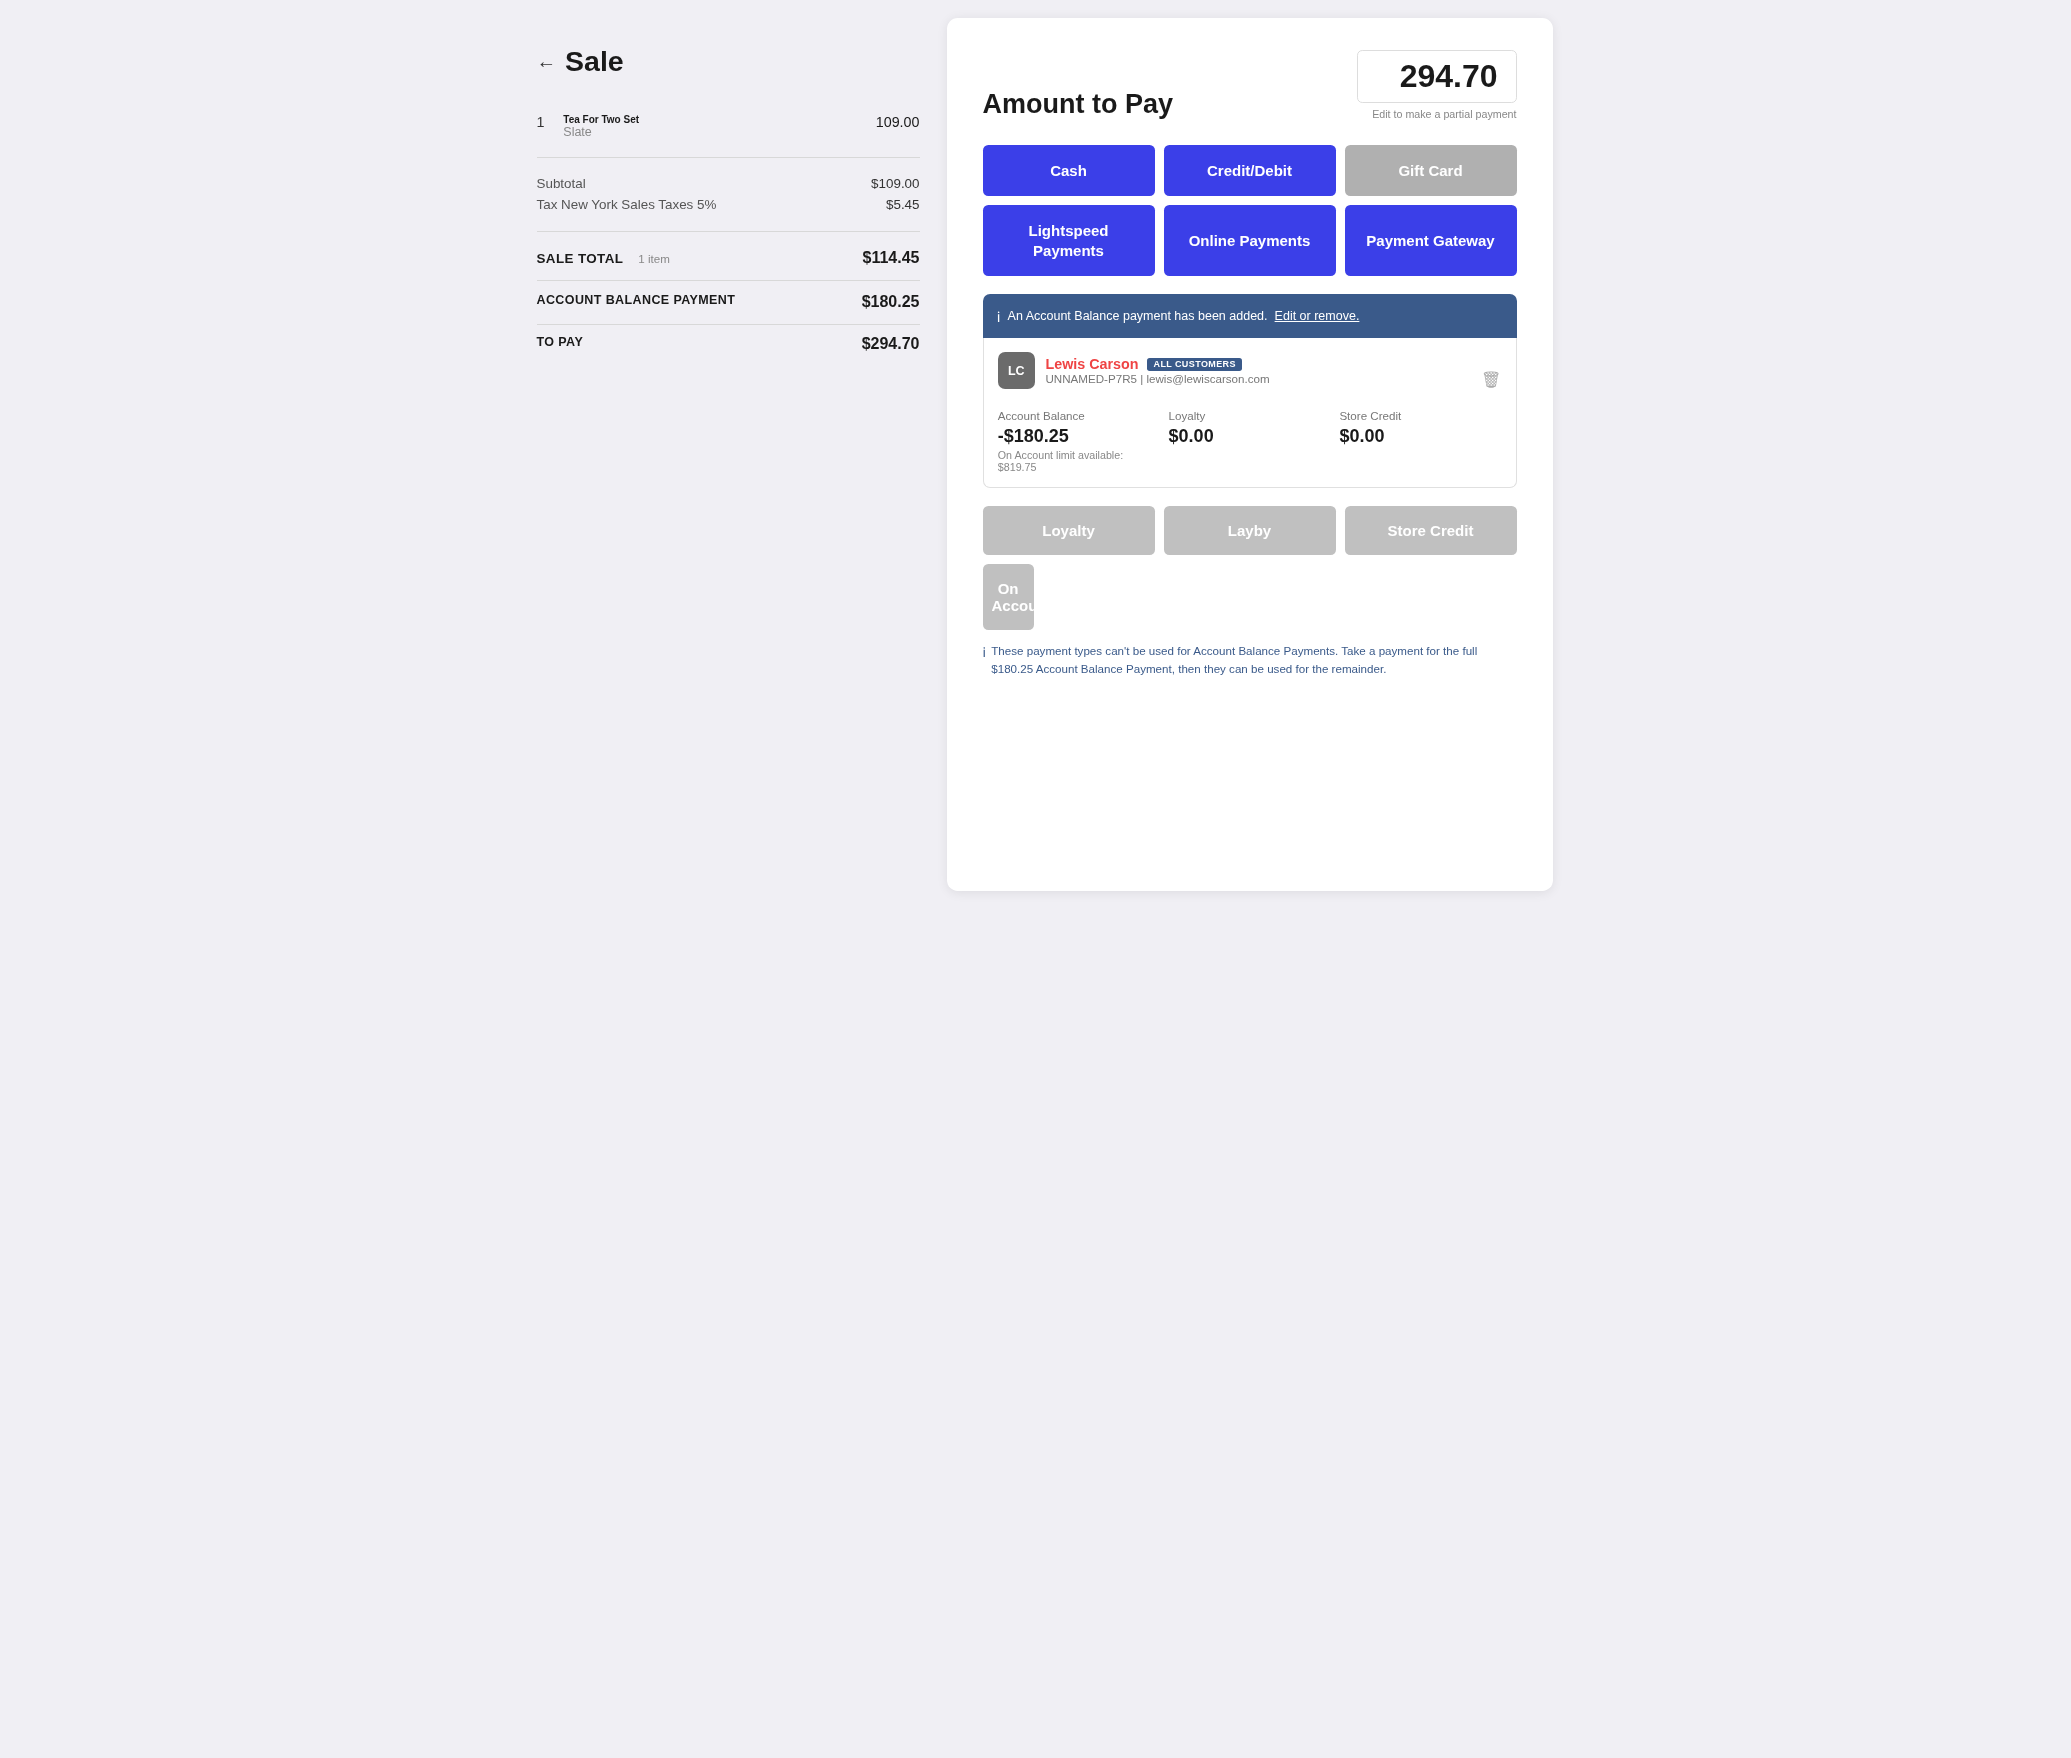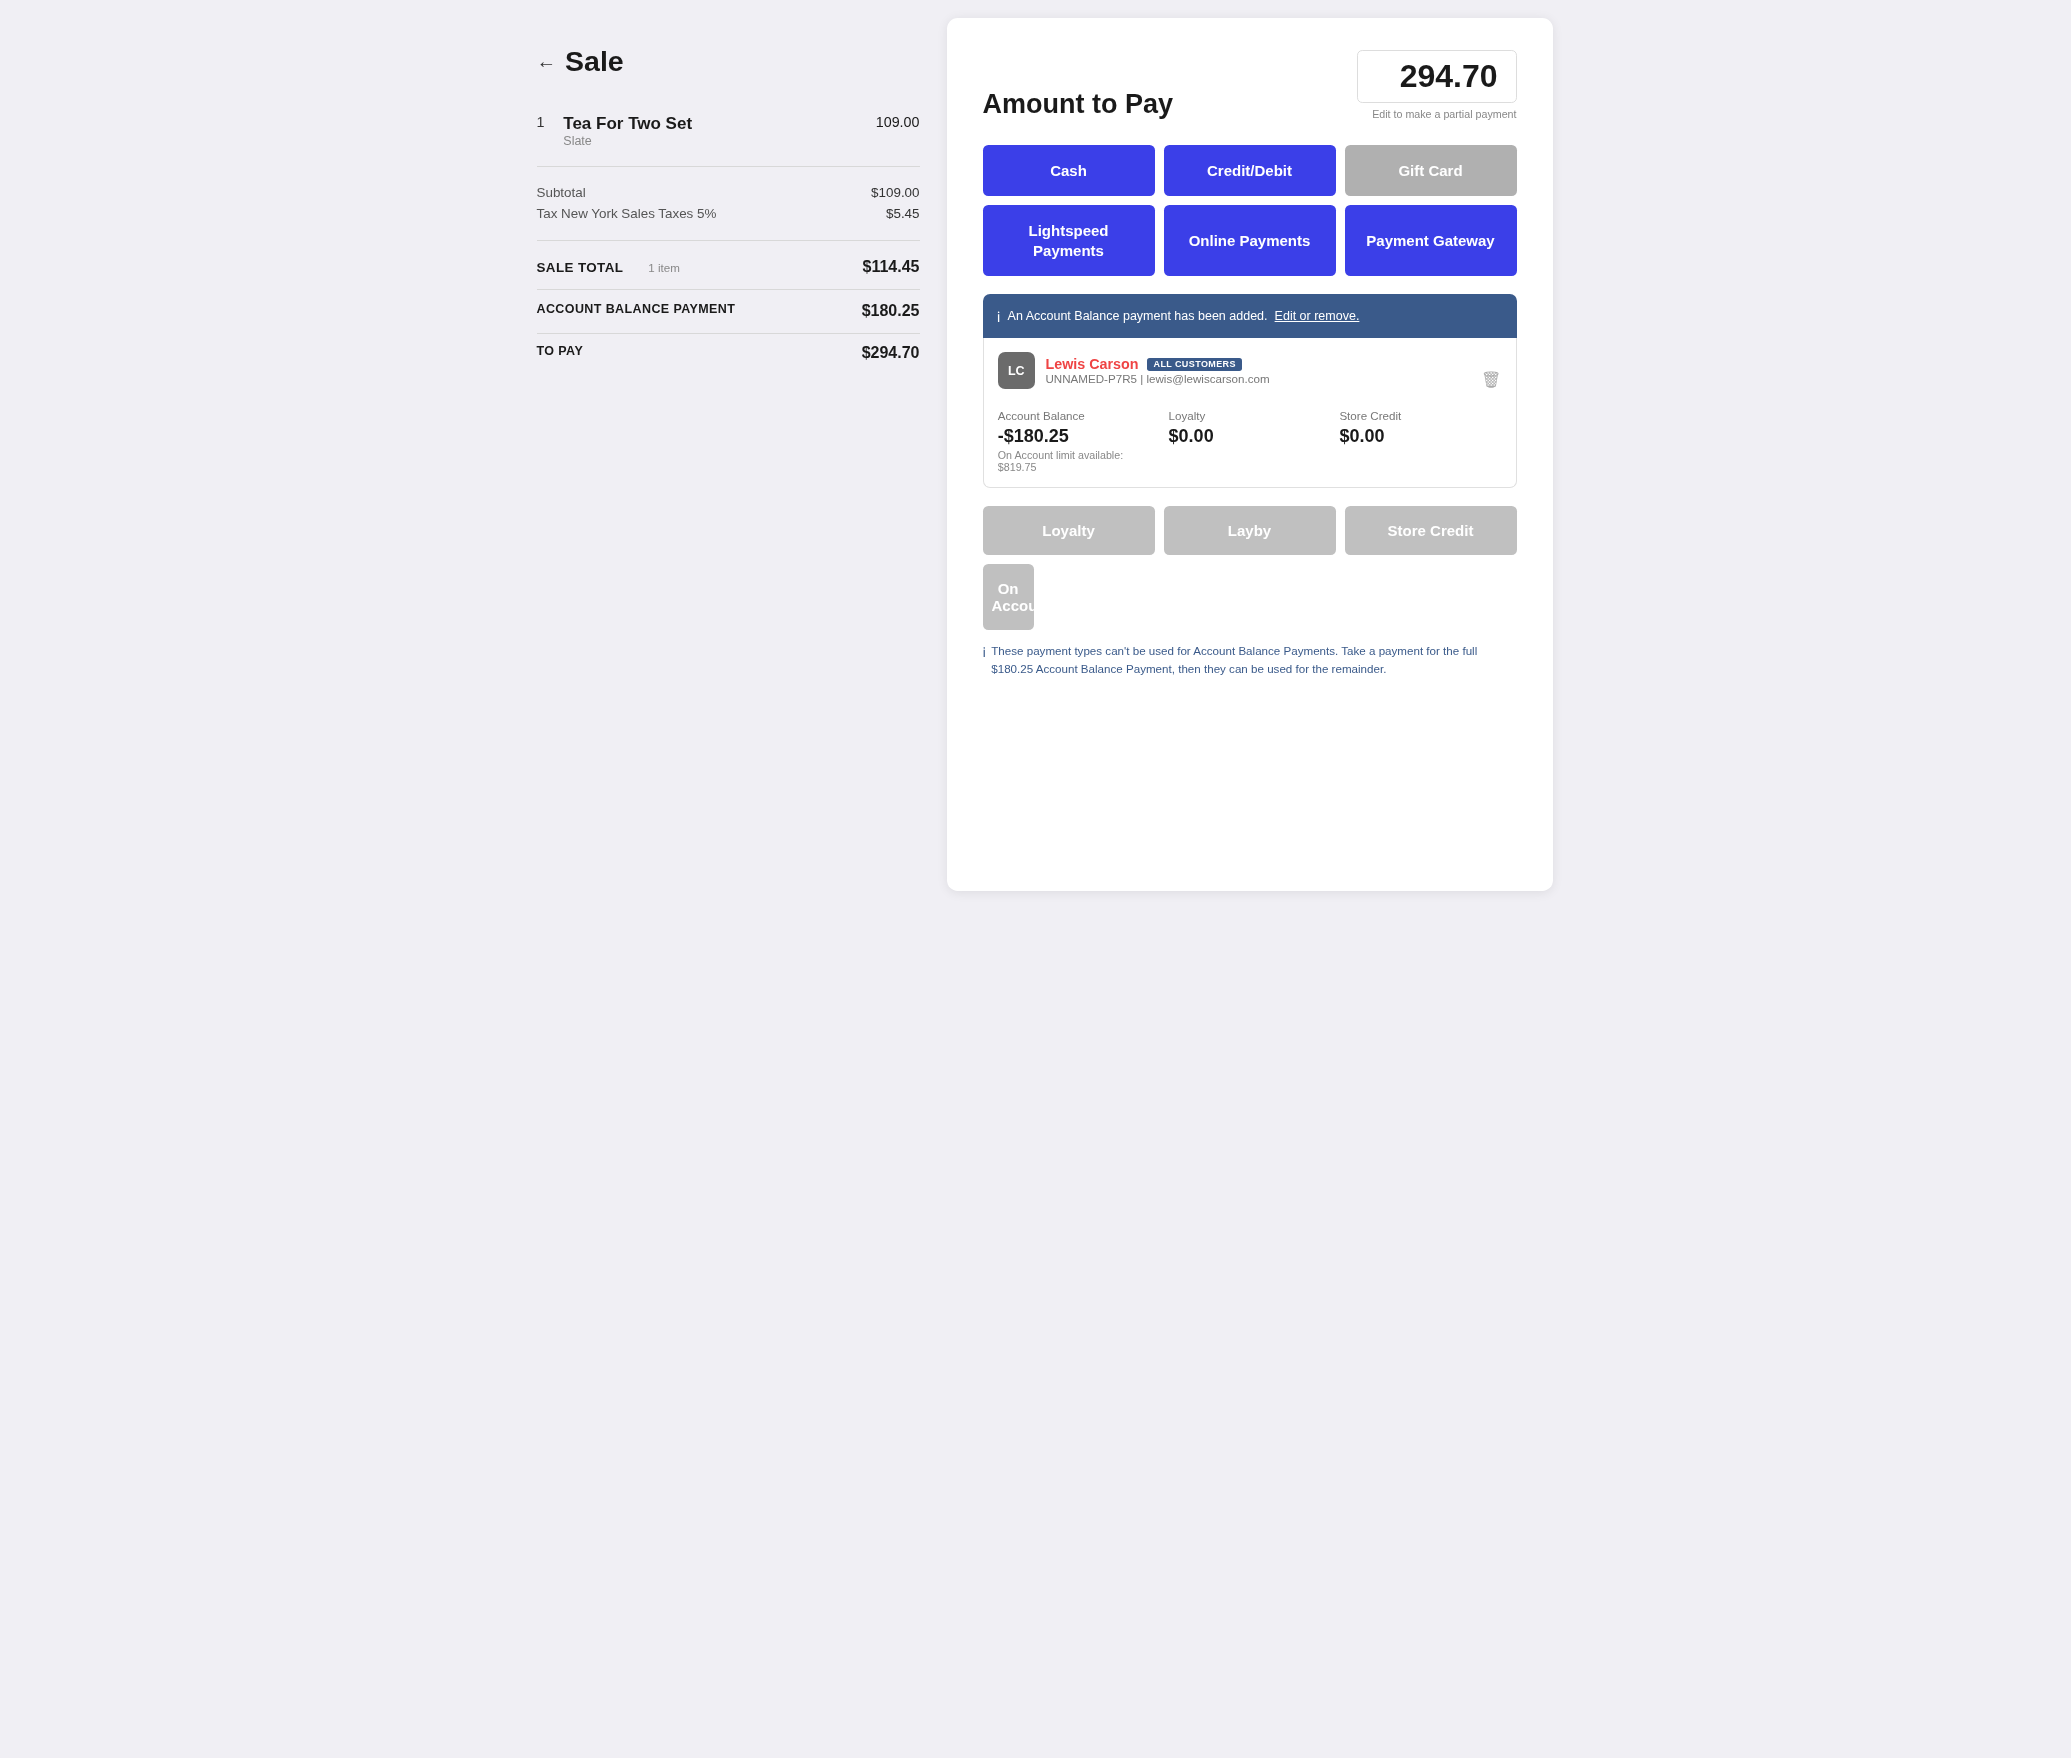--- a/index.html
+++ b/index.html
@@ -52,21 +52,21 @@
       align-items: flex-start;
     }
     .line-item-qty {
       font-size: 14.3px;
       color: #333;
       font-weight: 500;
       min-width: 14.3px;
     }
     .line-item-info {}
     .line-item-name {
-      font-size: 17px;
+      font-size: 10px;
       font-weight: 600;
       color: #1a1a1a;
     }
     .line-item-variant {
       font-size: 12.5px;
       color: #888;
     }
     .line-item-price {
       font-size: 14.3px;
       font-weight: 500;
@@ -105,21 +105,21 @@
       font-size: 13.4px;
       font-weight: 700;
       color: #1a1a1a;
       text-transform: uppercase;
       letter-spacing: 0.4px;
     }
     .total-sub {
       font-size: 11.6px;
       font-weight: 400;
       color: #888;
-      margin-left: 21px;
+      margin-left: 11px;
       text-transform: none;
       letter-spacing: 0;
     }
     .total-value {
       font-size: 16px;
       font-weight: 600;
       color: #1a1a1a;
     }
     .account-balance-row {
       display: flex;

